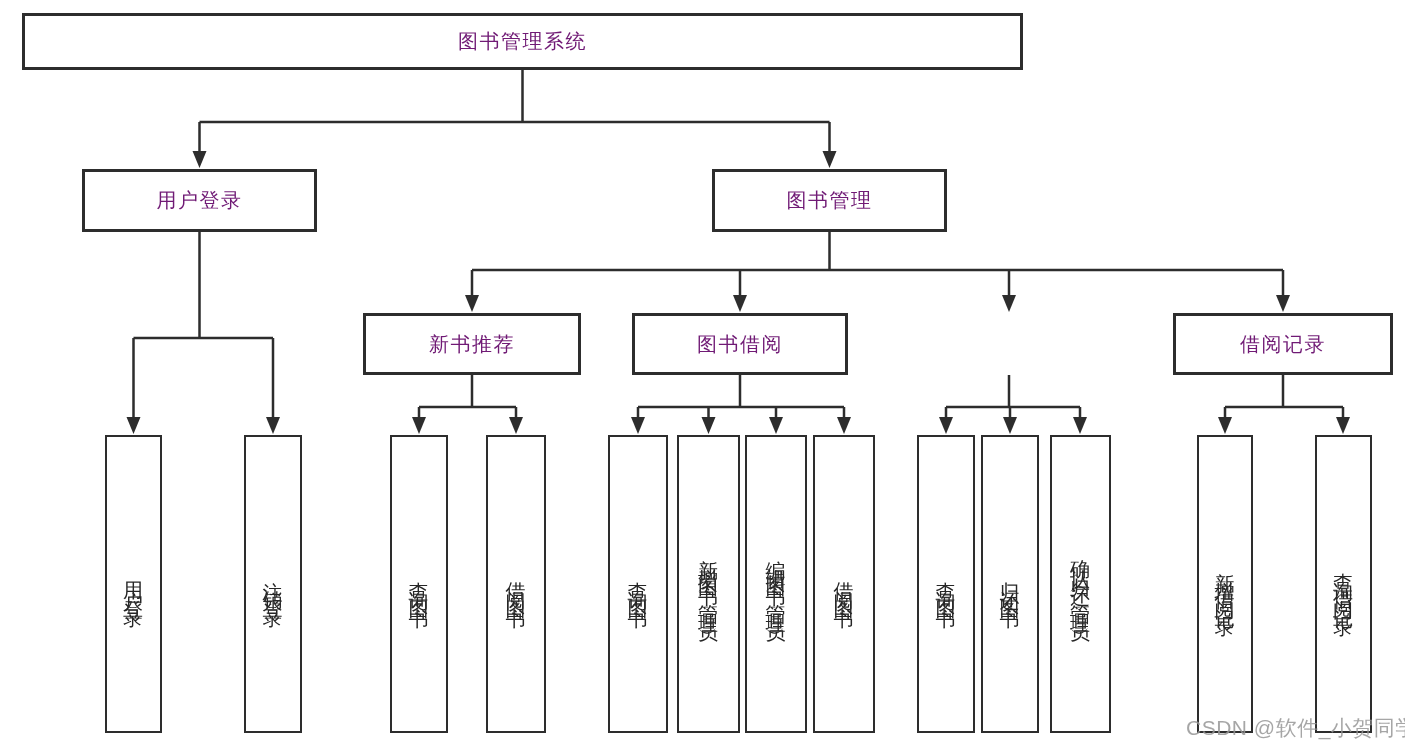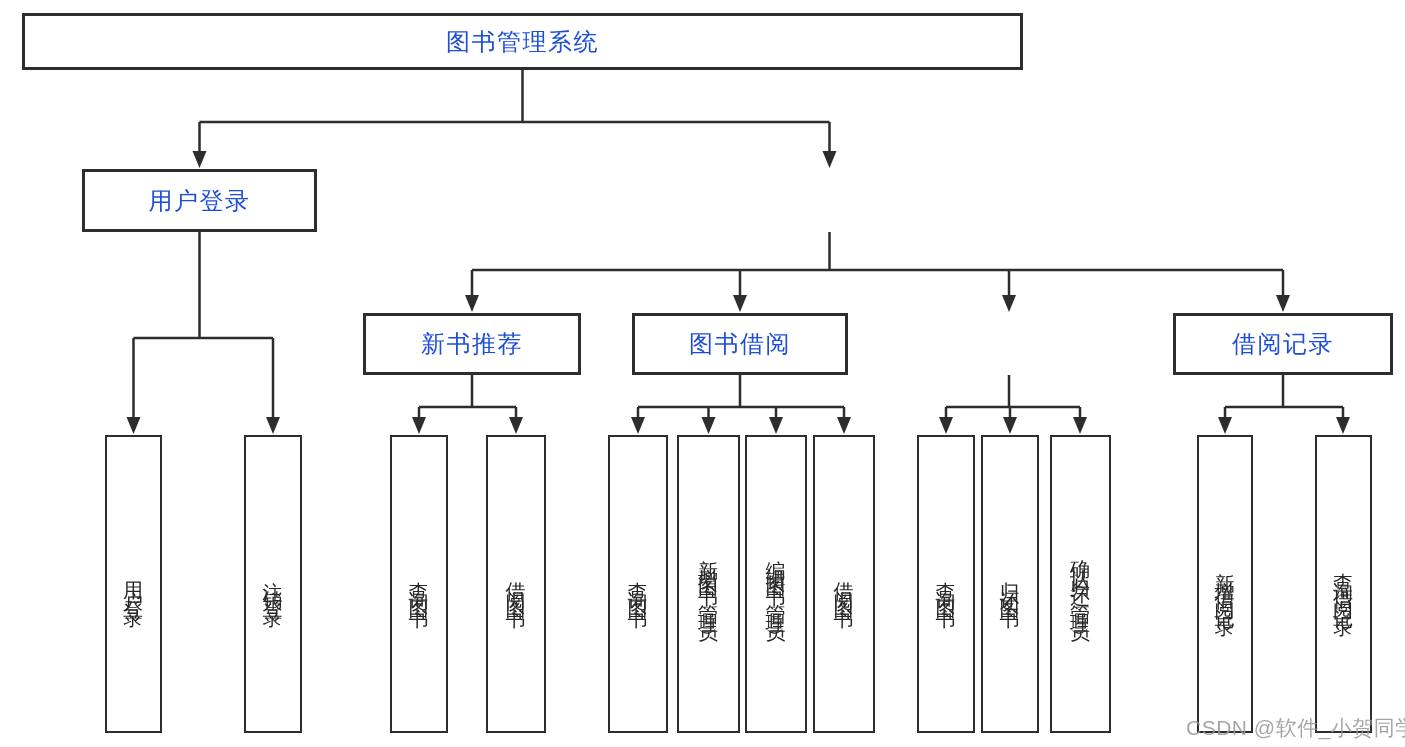--- a/index.html
+++ b/index.html
@@ -5,21 +5,21 @@
   html,body { margin:0; padding:0; background:#ffffff; }
   .canvas {
     position:relative; width:1405px; height:747px; background:#ffffff;
     font-family:"Liberation Sans","DejaVu Sans",sans-serif; overflow:hidden;
   }
   .connectors { position:absolute; left:0; top:0; }
   .node {
     position:absolute; box-sizing:border-box;
     border:3px solid #2d2d2d; background:#ffffff;
     display:flex; align-items:center; justify-content:center;
-    font-size:24px; color:#1d4ed8; letter-spacing:1.5px; white-space:nowrap;
+    font-size:20px; color:#701a75; letter-spacing:1.5px; white-space:nowrap;
   }
   .leaf {
     position:absolute; box-sizing:border-box; top:435px; height:298px;
     border:2.5px solid #2d2d2d; background:#ffffff;
     display:flex; align-items:center; justify-content:center;
   }
   .leaf span {
     writing-mode:vertical-rl; text-orientation:mixed;
     font-size:20px; line-height:1; letter-spacing:9px; color:#262626;
   }
@@ -67,20 +67,23 @@
     </g>
   </svg>
 
   <div class="node" style="left:22px; top:13px; width:1001px; height:57px">
     <span>图书管理系统</span>
   </div>
 
   <div class="node" style="left:82px; top:169px; width:235px; height:63px">
     <span>用户登录</span>
   </div>
+  <div class="node" style="left:712px; top:169px; width:235px; height:63px">
+    <span>图书管理</span>
+  </div>
 
   <div class="node" style="left:632px; top:313px; width:216px; height:62px">
     <span>图书借阅</span>
   </div>
   <div class="node" style="left:363px; top:313px; width:218px; height:62px">
     <span>新书推荐</span>
   </div>
   <div class="node" style="left:1173px; top:313px; width:220px; height:62px">
     <span>借阅记录</span>
   </div>

